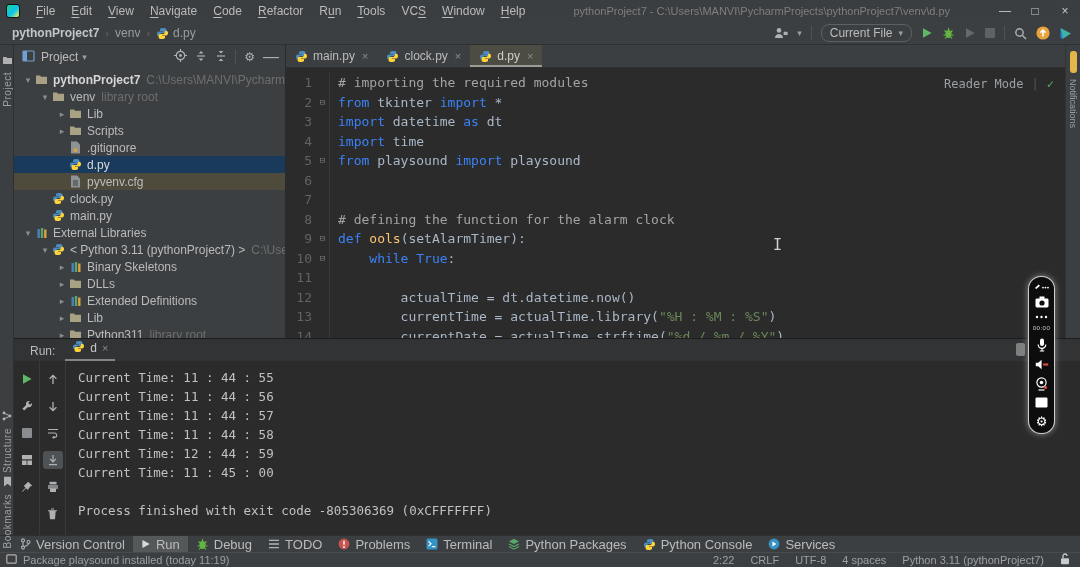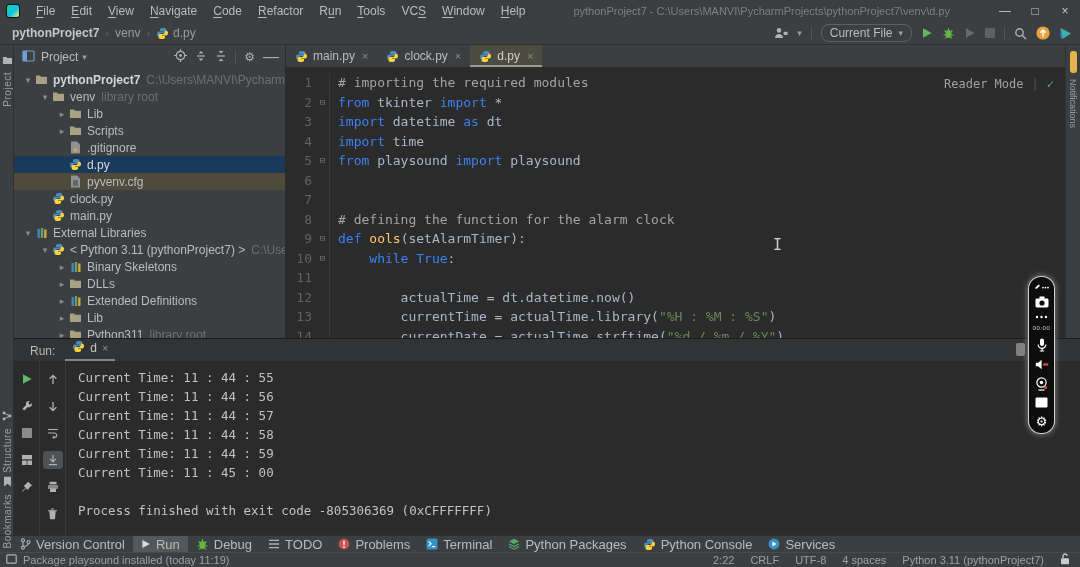--- a/index.html
+++ b/index.html
@@ -588,21 +588,21 @@
                   <rect x="3" y="7.4" width="6" height="3.6" fill="#afb1b3"></rect>
                 </svg>
               </span>
               <span class="rt-ico">
                 <svg width="11" height="12" viewBox="0 0 11 12">
                   <path d="M1 2.8h9M4 1h3" stroke="#afb1b3" stroke-width="1.1"></path>
                   <path d="M2.3 2.8l.7 8.4h5l.7-8.4z" fill="#afb1b3"></path>
                 </svg>
               </span>
             </div>
-          <div class="console" id="console"><div>Current Time: 11 : 44 : 55</div><div>Current Time: 11 : 44 : 56</div><div>Current Time: 11 : 44 : 57</div><div>Current Time: 11 : 44 : 58</div><div>Current Time: 11 : 44 : 59</div><div>Current Time: 11 : 45 : 00</div><div>&nbsp;</div><div>Process finished with exit code -805306369 (0xCFFFFFFF)</div></div>
+          <div class="console" id="console"><div>Current Time: 11 : 44 : 55</div><div>Current Time: 11 : 44 : 56</div><div>Current Time: 11 : 44 : 57</div><div>Current Time: 11 : 44 : 58</div><div>Current Time: 12 : 44 : 59</div><div>Current Time: 11 : 45 : 00</div><div>&nbsp;</div><div>Process finished with exit code -805306369 (0xCFFFFFFF)</div></div>
         </div>
       </div>
     </div>
   </div>
 
   <div class="tool-bar" id="toolbar-bottom">
       <span class="tool-btn">
         <span style="display: inline-flex;">
           <svg width="11" height="12" viewBox="0 0 11 12">
             <circle cx="3" cy="2.4" r="1.5" fill="none" stroke="#afb1b3" stroke-width="1.1"></circle>

